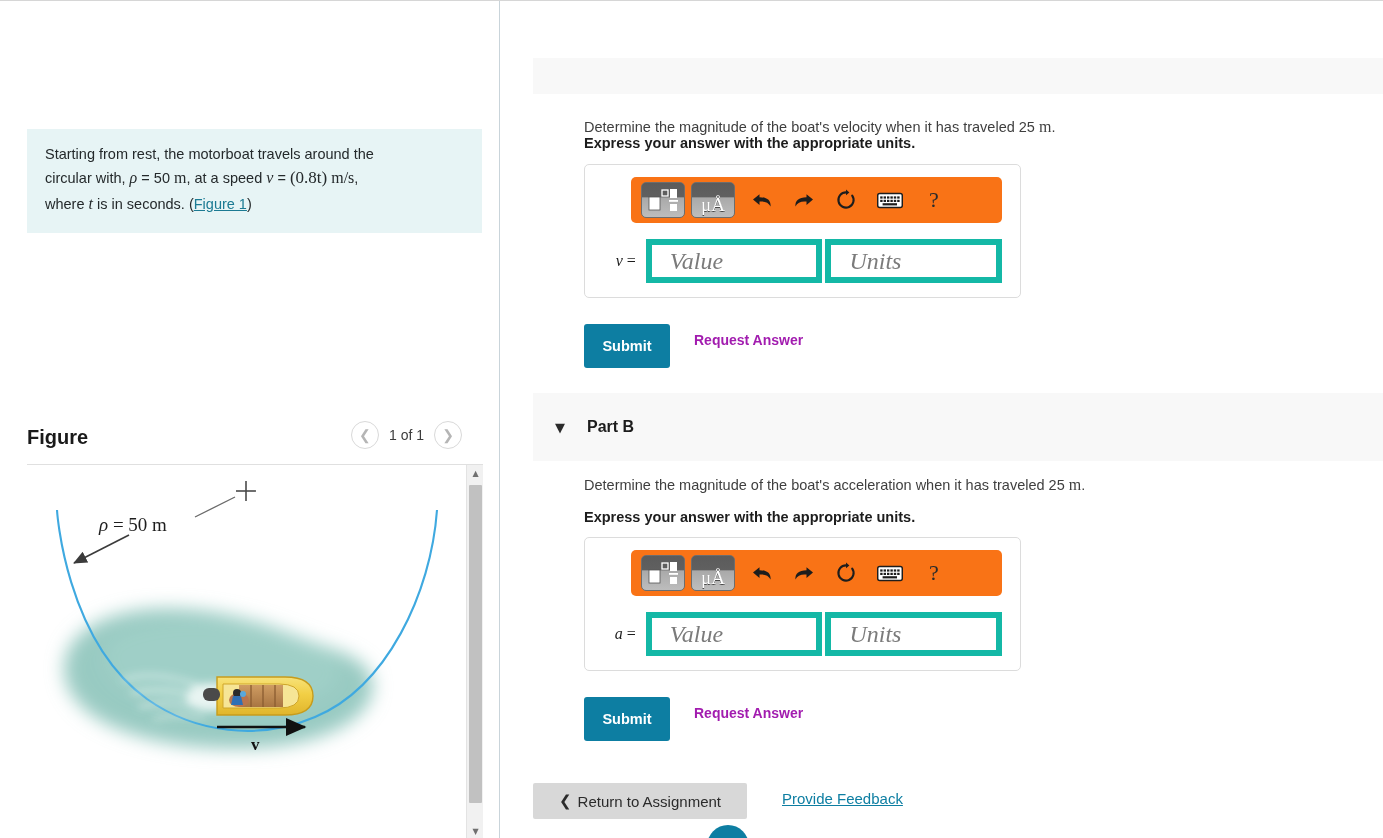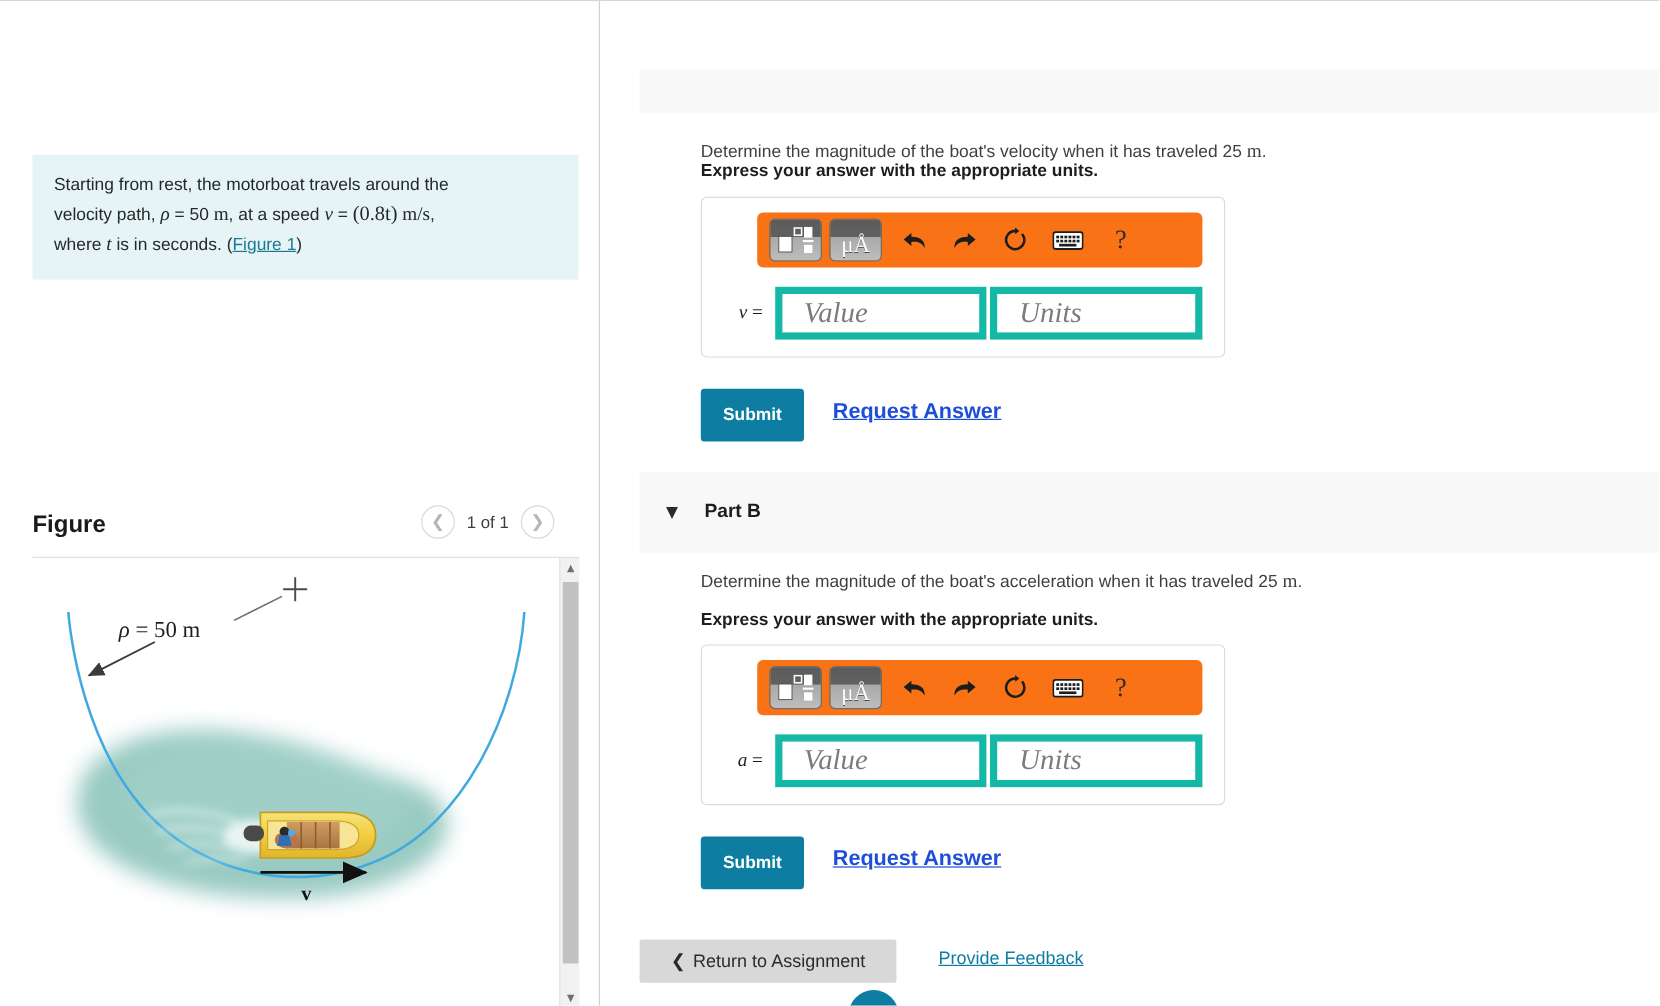--- a/index.html
+++ b/index.html
@@ -183,22 +183,22 @@
     position: absolute; left: 83px;
     width: 86px; height: 44px;
     background: #0d7ea2; color: #fff;
     border: none; border-radius: 3px;
     font-size: 14.5px; font-weight: bold;
     font-family: "Liberation Sans", sans-serif;
     cursor: pointer;
   }
   .req-link {
     position: absolute; left: 193px;
-    font-size: 18px; font-weight: bold;
-    color: #1d4ed8; text-decoration: underline; cursor: pointer;
+    font-size: 14px; font-weight: bold;
+    color: #a21caf; cursor: pointer;
   }
 
   .return-btn {
     position: absolute; left: 533px; top: 782px;
     width: 214px; height: 36px;
     background: #d8d8d8; border: none; border-radius: 2px;
     font-size: 15px; color: #2b2b2b;
     font-family: "Liberation Sans", sans-serif;
     cursor: pointer;
     display: flex; align-items: center; justify-content: center; gap: 6px;
@@ -216,21 +216,21 @@
 </style>
 </head>
 <body>
 
 <div class="page">
 
   <div class="left-pane">
 
     <div class="problem-box">
       <span>Starting from rest, the motorboat travels around the</span><br>
-      <span>velocity path, </span><span class="mathvar">ρ</span><span> = 50 </span><span class="mathrm">m</span><span>, at a speed </span><span class="mathvar">v</span><span> = </span><span class="mathbig">(0.8t)</span> <span class="mathrm">m/s</span>,<br>
+      <span>circular with, </span><span class="mathvar">ρ</span><span> = 50 </span><span class="mathrm">m</span><span>, at a speed </span><span class="mathvar">v</span><span> = </span><span class="mathbig">(0.8t)</span> <span class="mathrm">m/s</span>,<br>
       <span>where </span><span class="mathvar">t</span><span> is in seconds. (</span><span class="fig-link">Figure 1</span><span>)</span>
     </div>
 
     <div class="figure-header">
       <div class="figure-title">Figure</div>
       <div class="fig-nav">
         <div class="nav-circle">❮</div>
         <div class="fig-count">1 of 1</div>
         <div class="nav-circle">❯</div>
       </div>

